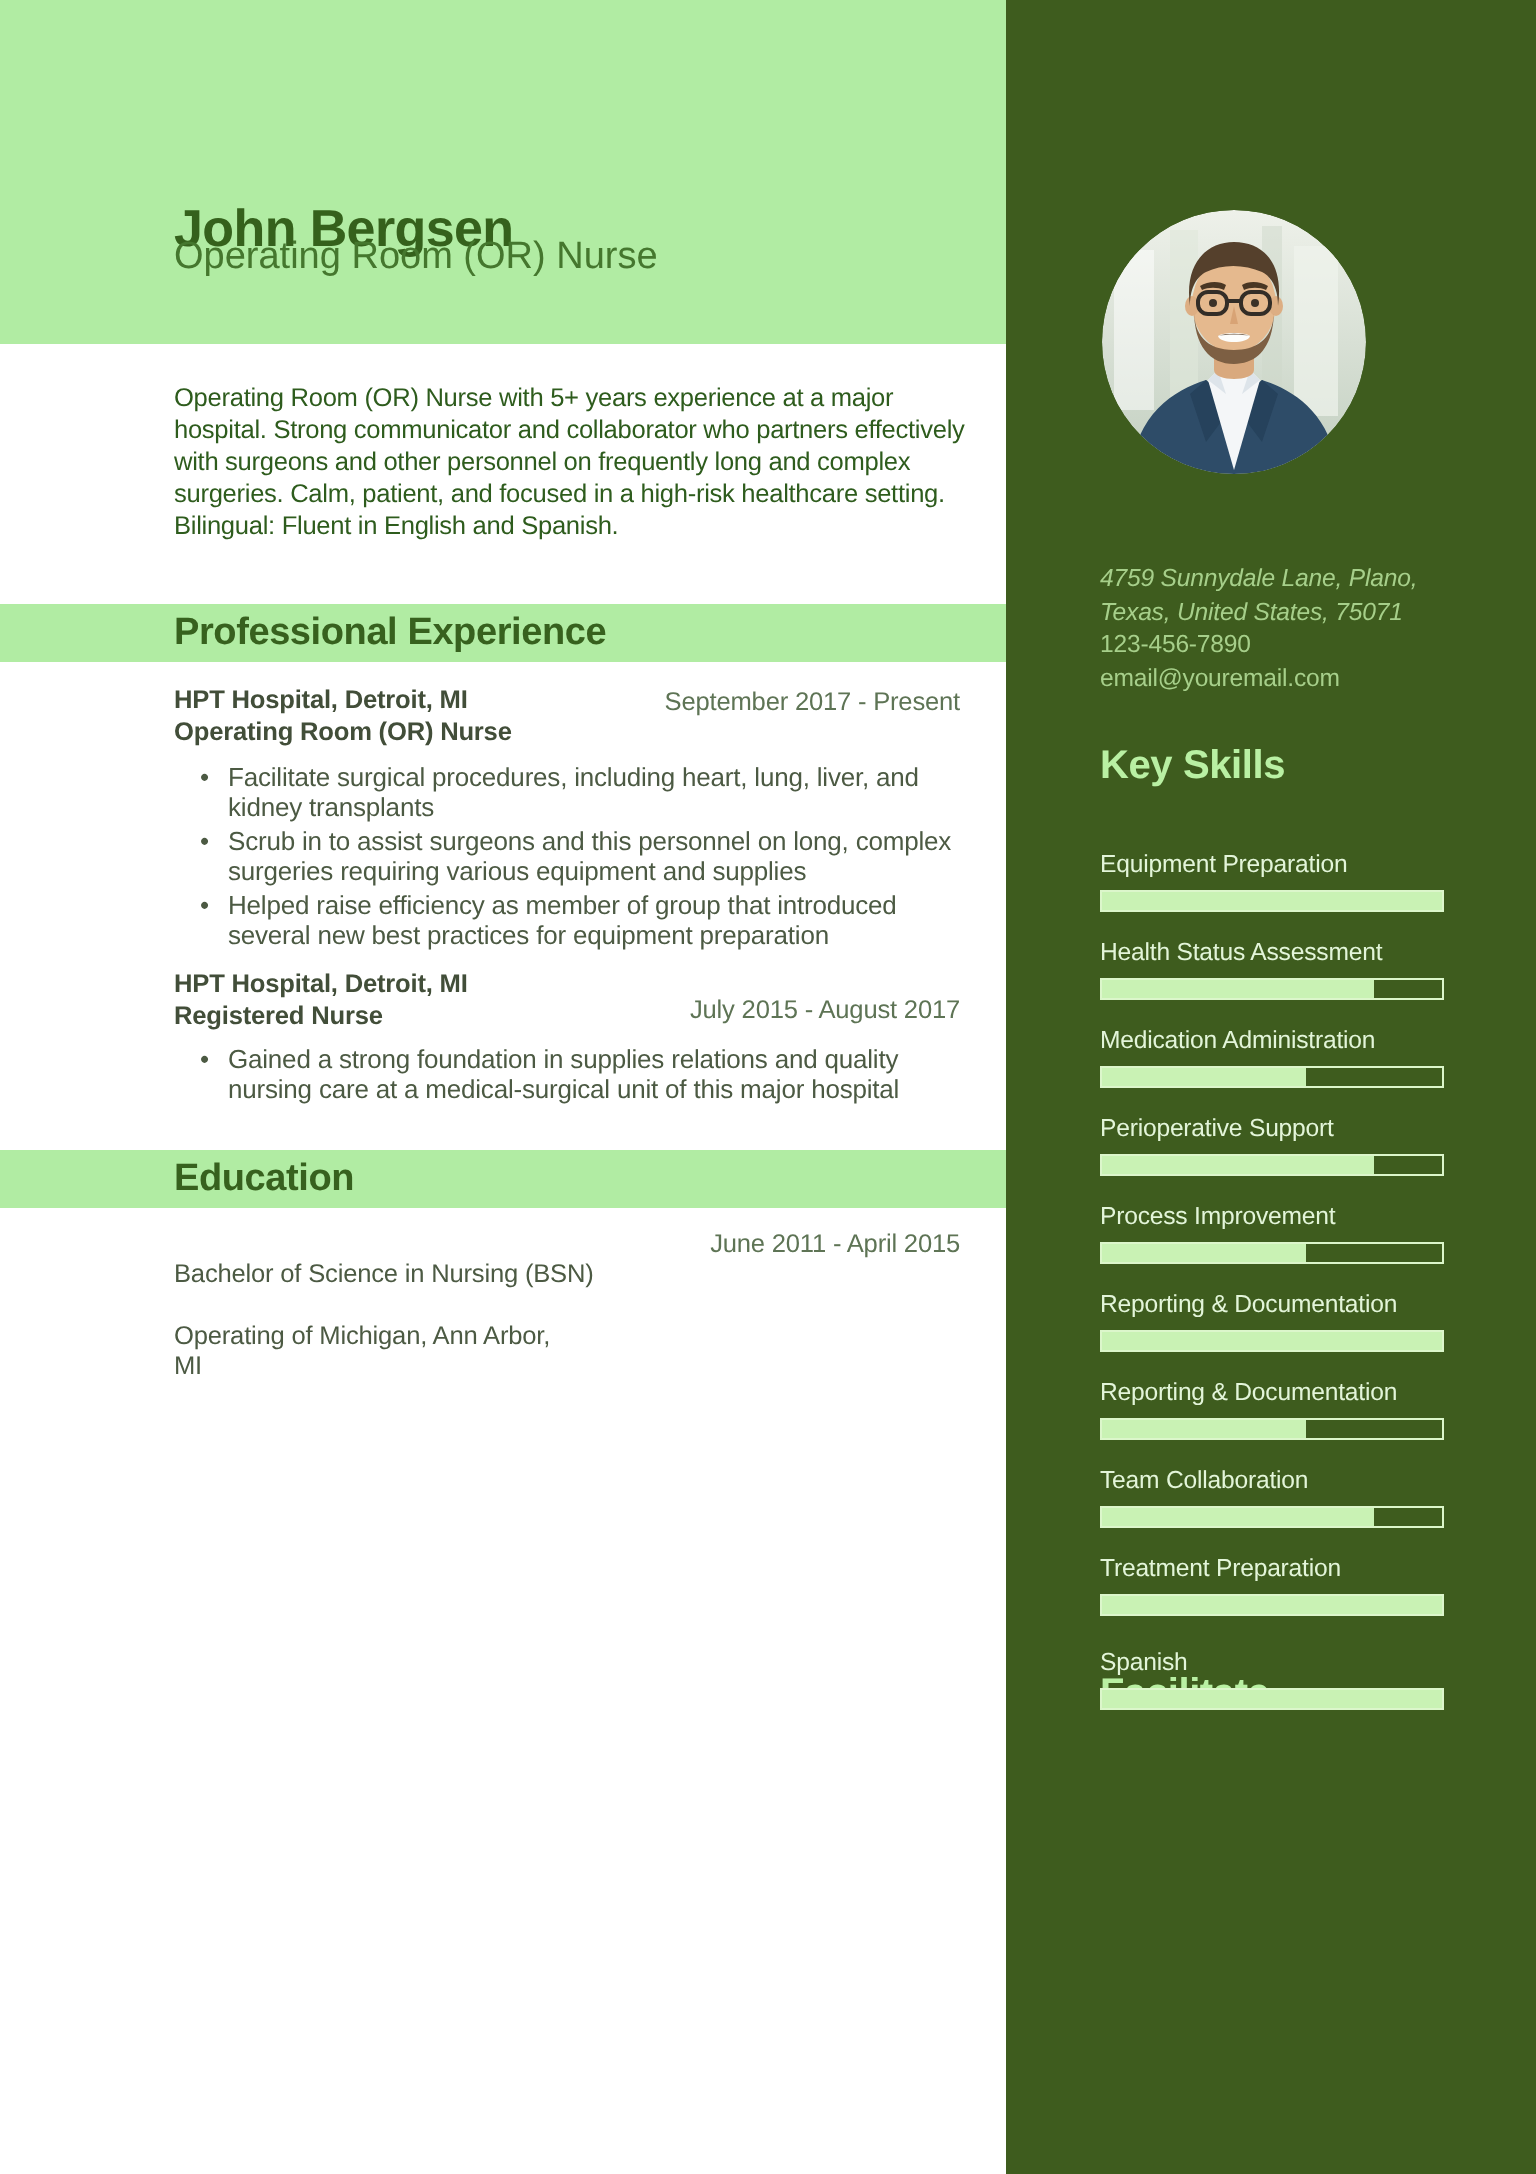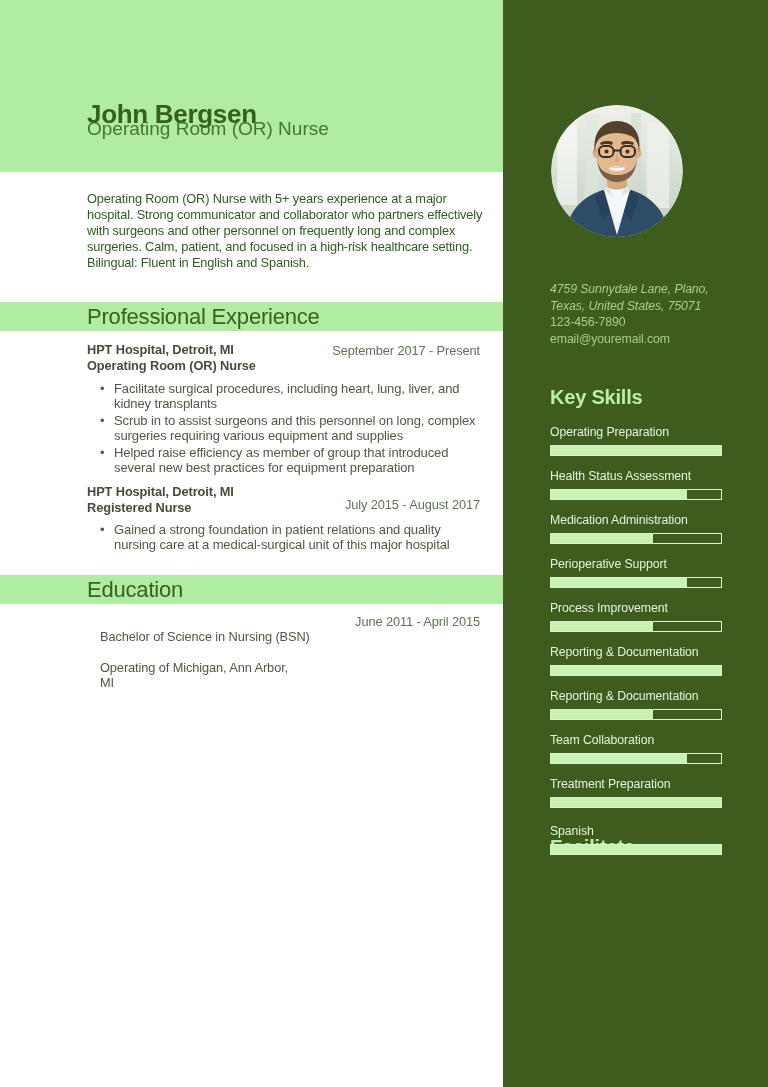--- a/index.html
+++ b/index.html
@@ -13,46 +13,46 @@
   .band-header { top:0; height:172px; }
   .band-exp { top:302px; height:29px; }
   .band-edu { top:575px; height:29px; }
 
   .name { position:absolute; left:87px; top:99px; font-size:26px; font-weight:bold; color:#35611c; letter-spacing:-0.3px; }
   .subtitle { position:absolute; left:87px; top:118px; font-size:19px; color:#45772e; }
 
   .summary { position:absolute; left:87px; top:191px; width:404px; font-size:12.8px; font-weight:normal;
              line-height:16px; color:#2e5c1d; letter-spacing:-0.15px; }
 
-  .section-heading { position:absolute; left:87px; font-size:22px; font-weight:normal; color:#37611e; line-height:29px; letter-spacing:-0.2px; }
+  .section-heading { position:absolute; left:87px; font-size:19px; font-weight:bold; color:#37611e; line-height:29px; letter-spacing:-0.2px; }
   .section-heading.exp { top:302px; } .section-heading.edu { top:575px; }
 
   .job-head { position:absolute; left:87px; font-size:12.8px; font-weight:bold; color:#424e39; line-height:15.5px; letter-spacing:-0.1px; }
   .job1 { top:342px; } .job2 { top:484px; }
   .job-date { position:absolute; right:288px; font-size:12.8px; color:#5e7455; letter-spacing:-0.1px; }
   .date1 { top:343px; } .date2 { top:497px; } .date3 { top:614px; }
 
   ul.bullets { position:absolute; left:98px; width:386px; list-style:none; }
   .bullets1 { top:381px; } .bullets2 { top:522px; }
   ul.bullets li { position:relative; padding-left:16px; font-size:13px; line-height:15px;
                   color:#4c5a43; margin-bottom:2px; letter-spacing:-0.1px; }
   ul.bullets li::before { content:"\2022"; position:absolute; left:2px; top:0; color:#4c5a43; }
 
   .edu-entry { position:absolute; left:87px; top:613px; width:228px; font-size:12.8px; line-height:15.5px;
-               color:#4c5a43; white-space:pre-line; letter-spacing:-0.1px;margin-left:13px; }
+               color:#4c5a43; white-space:pre-line; letter-spacing:-0.1px; }
 
   .photo { position:absolute; left:551px; top:105px; width:132px; height:132px; border-radius:50%; overflow:hidden; }
   .photo svg { display:block; width:132px; height:132px; }
 
   .contact { position:absolute; left:550px; top:281px; width:178px; font-size:12.3px; line-height:16.5px;
              color:#a6cf8a; letter-spacing:-0.1px; }
   .contact .addr { white-space:pre-line;font-style:italic; }
 
   .side-title { position:absolute; left:550px; font-size:20px; font-weight:bold; color:#b9f0a3; letter-spacing:-0.2px; }
-  .skills-title { top:386px;text-align:right; } .lang-title { top:836px; }
+  .skills-title { top:372px;text-align:right; } .lang-title { top:836px; }
 
   .skills { position:absolute; left:550px; top:424px; width:172px; }
   .langs  { position:absolute; left:550px; top:823px; width:172px; }
   .skill-row { margin-bottom:12px; }
   .skill-name { font-size:12.3px; color:#e3f5d9; line-height:16px; margin-bottom:5px; letter-spacing:-0.1px; }
   .bar-track { width:172px; height:11px; border:1px solid #dcf6cb; }
   .bar-fill { height:100%; background:#c9f2b4; width:0; }
 </style>
 </head>
 <body>
@@ -82,21 +82,21 @@
   <li>Helped raise efficiency as member of group that introduced several new best practices for equipment preparation</li>
 </ul>
 
 <div class="job-head job2">
   <div>HPT Hospital, Detroit, MI</div>
   <div>Registered Nurse</div>
 </div>
 <div class="job-date date2">July 2015 - August 2017</div>
 
 <ul class="bullets bullets2">
-  <li>Gained a strong foundation in patient relations and quality nursing care at a medical-surgical unit of this major hospital</li>
+  <li>Gained a strong foundation in supplies relations and quality nursing care at a medical-surgical unit of this major hospital</li>
 </ul>
 
 <div class="section-heading edu">Education</div>
 <div class="edu-entry">
   <div>Bachelor of Science in Nursing (BSN)</div>
   <div>Operating of Michigan, Ann Arbor,
 MI</div>
 </div>
 <div class="job-date date3">June 2011 - April 2015</div>
 
@@ -156,21 +156,21 @@
   <div class="addr">4759 Sunnydale Lane, Plano,
 Texas, United States, 75071</div>
   <div>123-456-7890</div>
   <div>email@youremail.com</div>
 </div>
 
 <div class="side-title skills-title">Key Skills</div>
 
 <div class="skills">
   <div class="skill-row">
-    <div class="skill-name">Operating Preparation</div>
+    <div class="skill-name">Equipment Preparation</div>
     <div class="bar-track">
         <div class="bar-fill" style="width: 100%;"></div>
       </div>
   </div>
   <div class="skill-row">
     <div class="skill-name">Health Status Assessment</div>
     <div class="bar-track">
         <div class="bar-fill" style="width: 80%;"></div>
       </div>
   </div>

